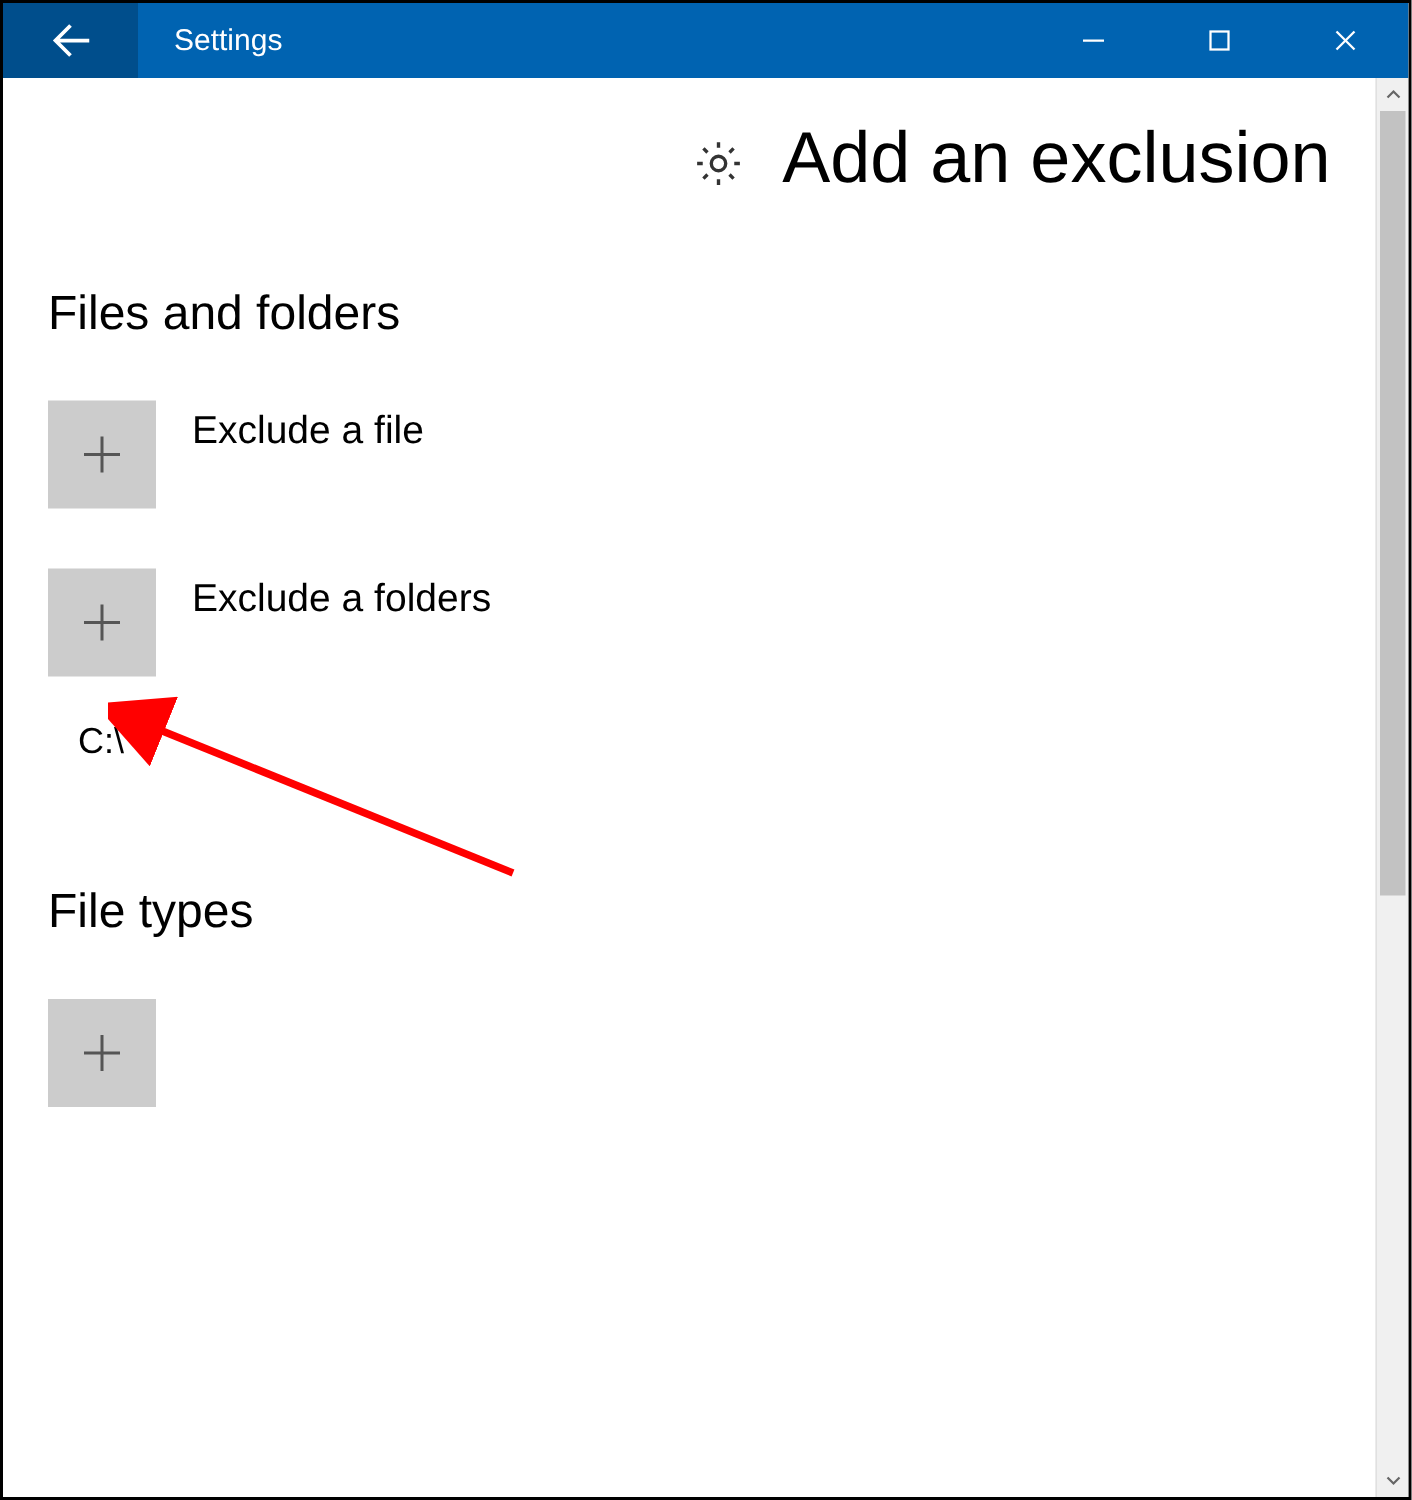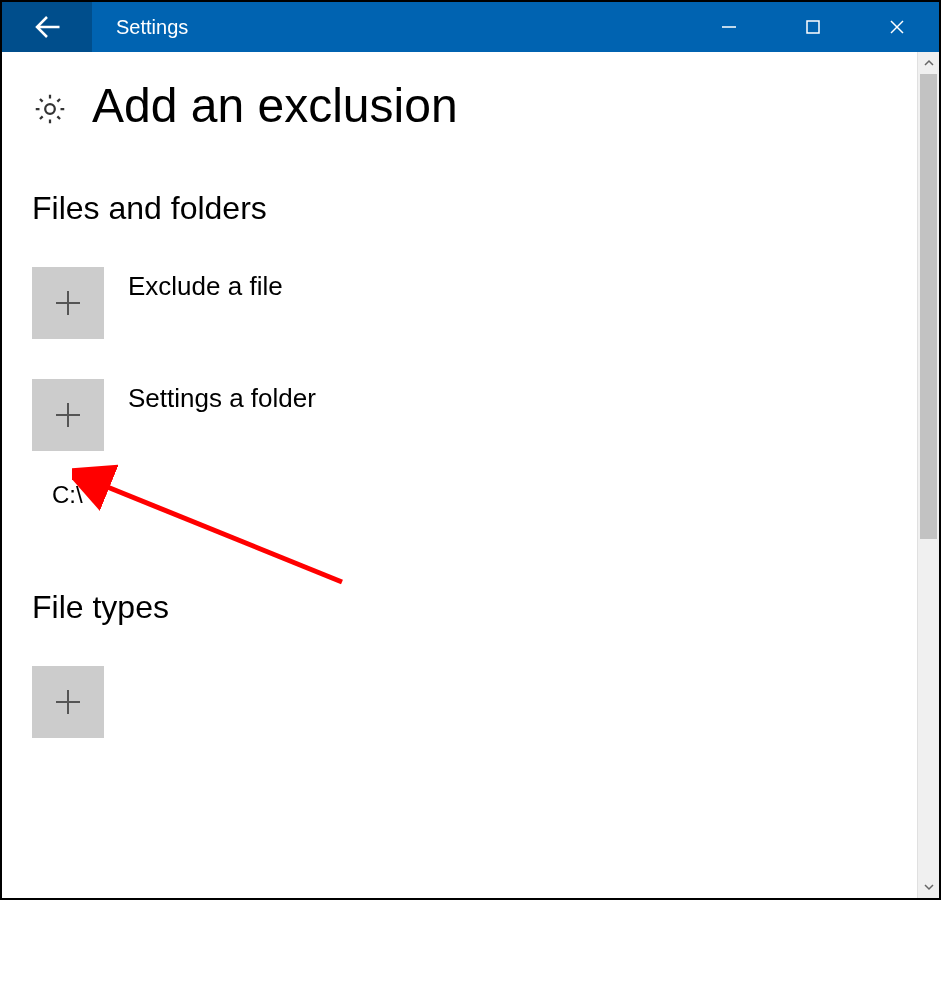--- a/index.html
+++ b/index.html
@@ -4,21 +4,21 @@
 <style>
   * { box-sizing: border-box; }
   body {
     margin: 0;
     font-family: "Segoe UI", Arial, sans-serif;
     background: #fff;
     color: #000;
   }
   .window {
     width: 941px;
-    height: 900px;
+    height: 1000px;
     border: 2px solid #000;
     position: relative;
     display: flex;
     flex-direction: column;
     overflow: hidden;
   }
   
   .titlebar {
     height: 50px;
     background: #0063b1;
@@ -69,20 +69,21 @@
   .content {
     flex: 1;
     padding: 30px 30px 30px 30px;
     overflow: hidden;
     position: relative;
   }
   .page-header {
     display: flex;
     align-items: center;
     margin-bottom: 60px;
+    justify-content: flex-end;
   }
   .gear-icon {
     width: 36px;
     height: 36px;
     margin-right: 24px;
     margin-top: 6px;
   }
   .page-title {
     font-size: 48px;
     font-weight: 300;
@@ -215,21 +216,21 @@
         <div class="action-label">Exclude a file</div>
       </div>
 
       <div class="action-row">
         <div class="plus-btn">
           <svg width="36" height="36" viewBox="0 0 36 36">
             <line x1="18" y1="6" x2="18" y2="30"></line>
             <line x1="6" y1="18" x2="30" y2="18"></line>
           </svg>
         </div>
-        <div class="action-label">Settings a folder</div>
+        <div class="action-label">Exclude a folders</div>
       </div>
 
       <div class="exclusion-item">C:\</div>
 
       <div class="section-gap"></div>
 
       <div class="section-title">File types</div>
 
       <div class="action-row">
         <div class="plus-btn">

